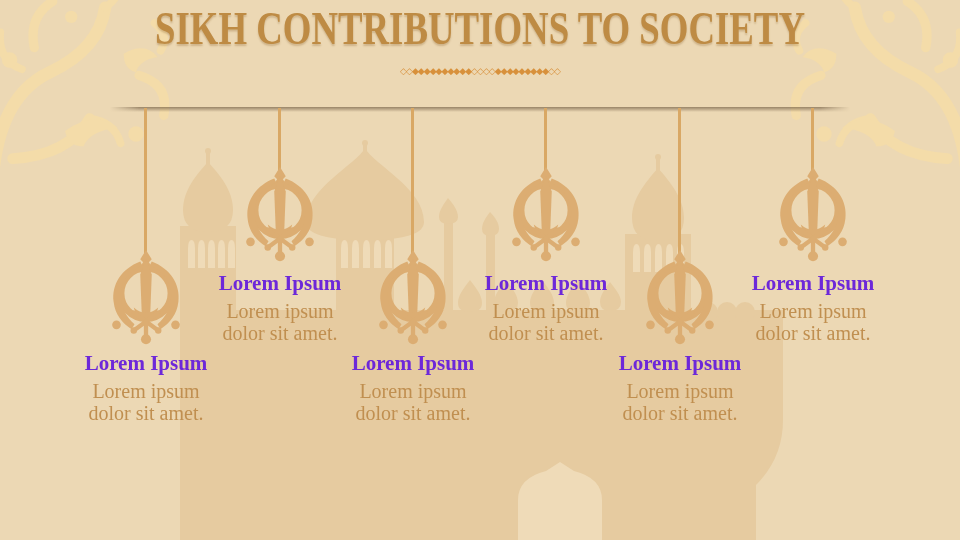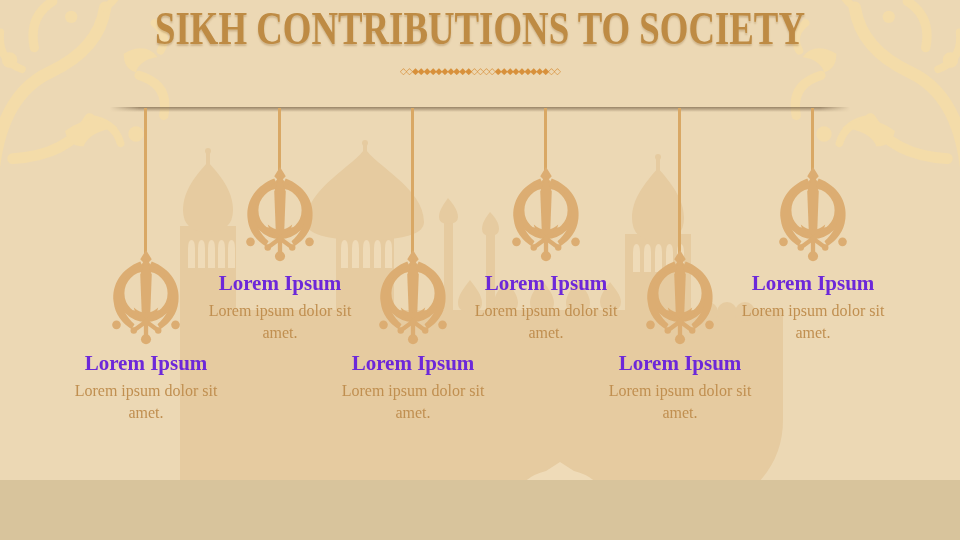--- a/index.html
+++ b/index.html
@@ -1,17 +1,17 @@
 <!DOCTYPE html>
 <html><head>
 <meta charset="utf-8">
 <style>
   html,body{margin:0;padding:0;background:#d8c49c;}
   .slide{
-    position:relative;width:960px;height:480px;overflow:hidden;
+    position:relative;width:960px;height:540px;overflow:hidden;
     background:#ECD8B4;
     font-family:"Liberation Serif",serif;
   }
   svg{display:block}
   .corner{position:absolute;top:0;width:185px;height:185px;}
   .corner.left{left:-12px;top:-14px;}
   .corner.right{right:-12px;top:-14px;transform:scaleX(-1);}
   .silhouette{position:absolute;left:150px;top:140px;width:650px;height:400px;}
   .shelf-shadow{
     position:absolute;left:110px;top:107px;width:740px;height:5px;
@@ -40,21 +40,21 @@
   .k2{left:377px;top:250px}.k3{left:510px;top:167px}
   .k4{left:644px;top:250px}.k5{left:777px;top:167px}
   .caption{position:absolute;width:150px;text-align:center;}
   .t0{left:71px;top:352px}.t1{left:205px;top:272px}
   .t2{left:338px;top:352px}.t3{left:471px;top:272px}
   .t4{left:605px;top:352px}.t5{left:738px;top:272px}
   .caption .heading{
     font-size:21px;font-weight:bold;color:#6d28d9;line-height:23px;margin-bottom:5px;
   }
   .caption .body{
-    font-size:16px;color:#C08F50;line-height:22px;
+    font-size:20px;color:#C08F50;line-height:22px;
   }
 </style>
 </head>
 <body>
 
 <svg width="0" height="0" style="position:absolute">
   <defs>
     <symbol id="khanda" viewBox="0 0 100 132">
       <g fill="currentColor">
         <path d="M50,0 L58,13 L54,17 L60,26 L50,30 L40,26 L46,17 L42,13 Z"></path>

